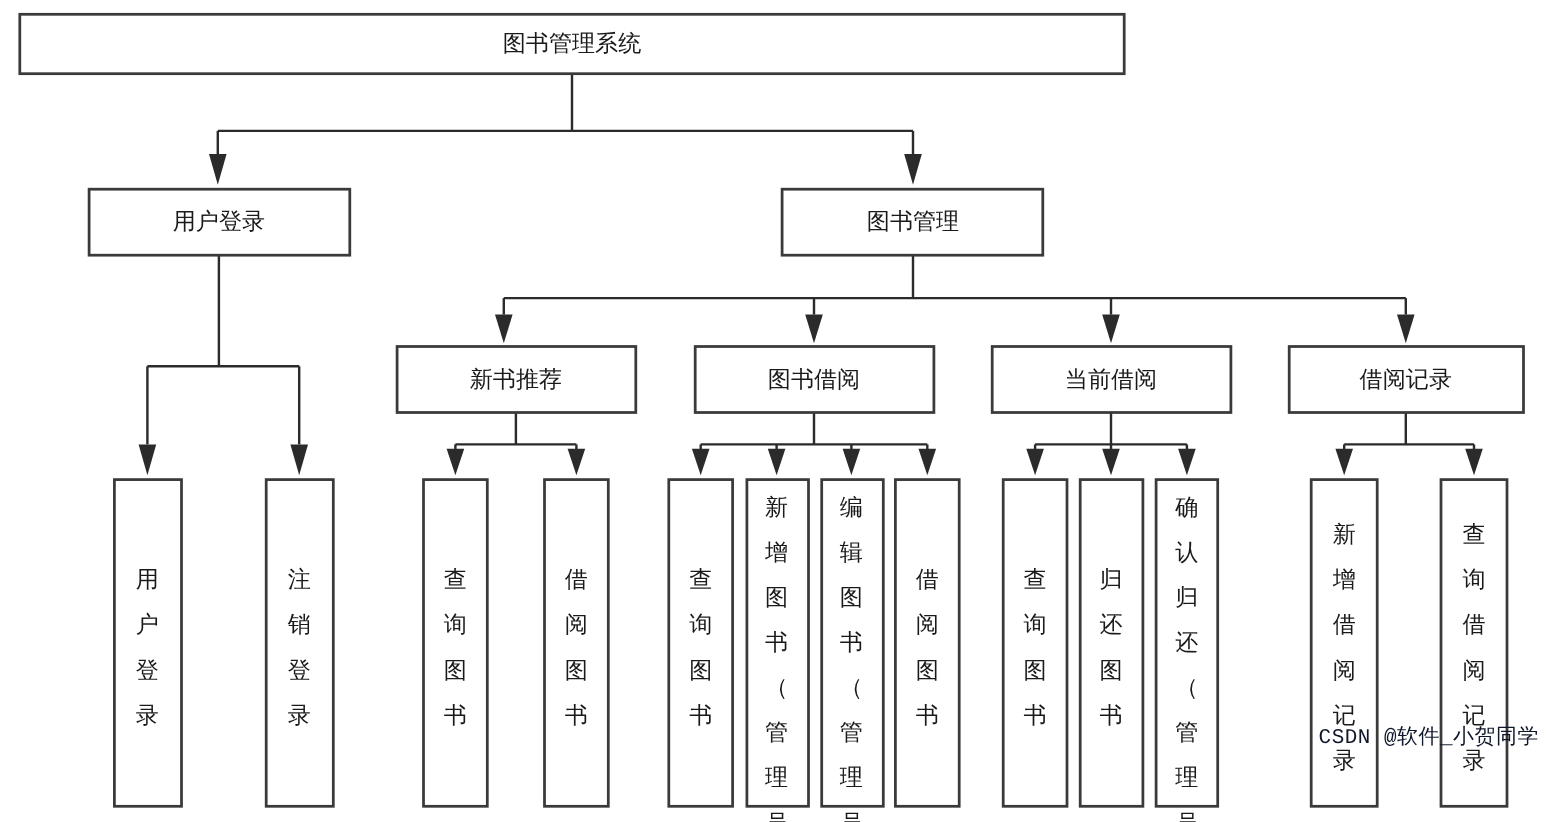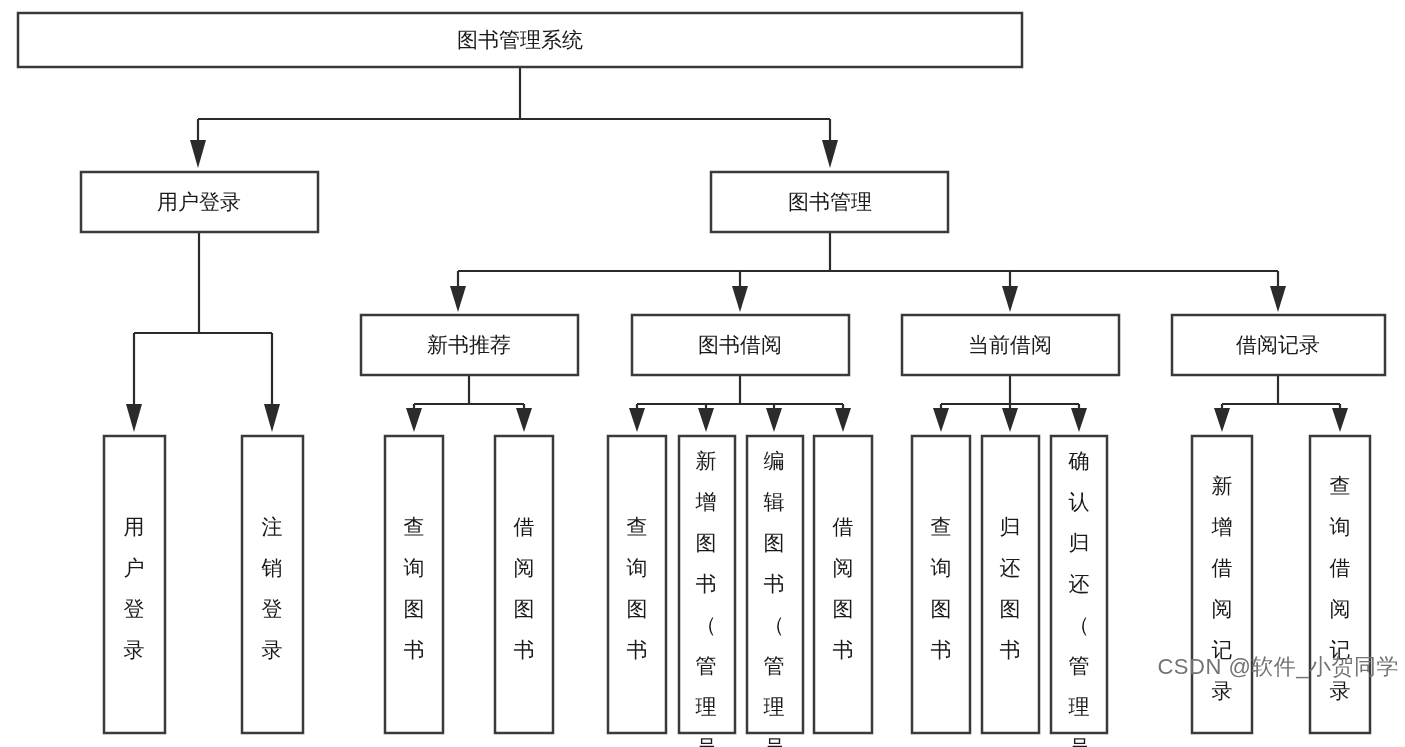--- a/index.html
+++ b/index.html
@@ -50,23 +50,23 @@
   .node-label-v {
     font-family: "Liberation Sans", "DejaVu Sans", sans-serif;
     font-size: 21px;
     fill: #1a1a1a;
     text-anchor: middle;
   }
   .watermark-text {
     position: absolute;
     right: 6px;
     bottom: 4px;
-    font-family: Liberation Sans, sans-serif;
-    font-size: 22px;
-    color: #737373;
+    font-family: Liberation Mono, monospace;
+    font-size: 19px;
+    color: #0f172a;
     white-space: nowrap;
     letter-spacing: 0.5px;
     user-select: none;
   }
 </style>
 </head>
 <body>
 
 <div id="diagram-root">
 

